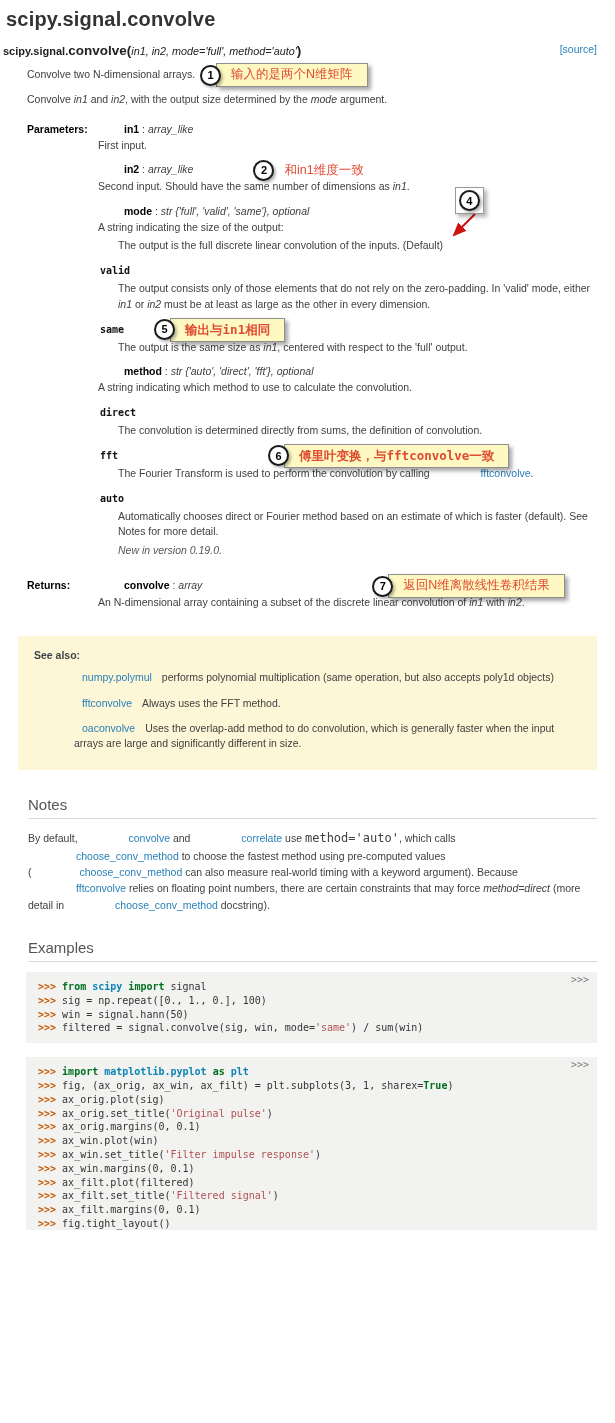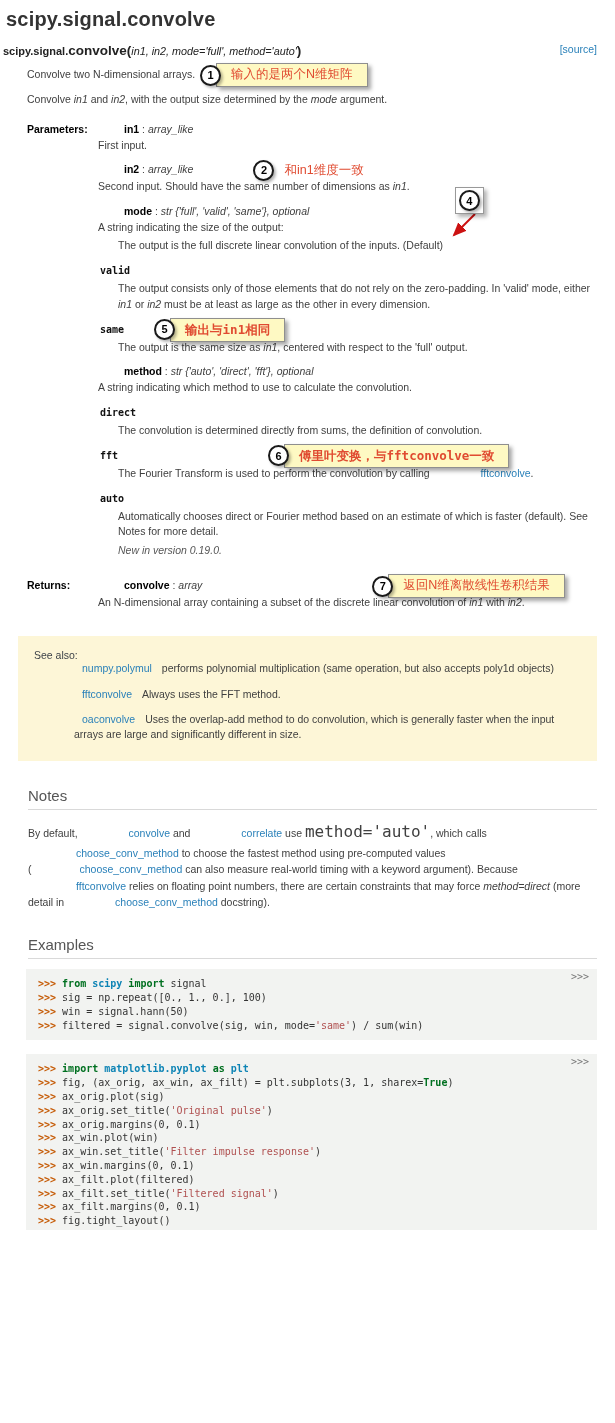--- a/index.html
+++ b/index.html
@@ -10,21 +10,21 @@
 
   .sig { margin:2px 18px 0 3px; font-size:11px; color:#222; }
   .sig .sig-prefix { font-weight:bold; color:#222; }
   .sig .sig-name { font-weight:bold; font-size:13.5px; color:#222; }
   .sig .sig-params { font-style:italic; font-size:10.8px; }
   .sig .source-link { float:right; color:#2980b9; font-size:10.5px; cursor:pointer; }
 
   .body-text { font-size:10.5px; line-height:1.5; margin:9px 18px 0 27px; }
   .i { font-style:italic; }
   .lnk { color:#2980b9; cursor:pointer;padding-left:48px; }
-  .mono { font-family:"DejaVu Sans Mono", monospace; font-size:16px;margin-top:16px; }
+  .mono { font-family:"DejaVu Sans Mono", monospace; font-size:12px;margin-top:16px; }
 
   .fieldlist { display:grid; grid-template-columns:53px 1fr; margin:15px 18px 0 27px; font-size:10.5px; }
   .field-label { font-weight:bold; color:#000; }
   .pentry-dt { margin-top:10px;padding-left:44px; }
   .pentry-dt:first-child { margin-top:0; }
   .pname { font-weight:bold; color:#000; }
   .ptype { font-style:italic; color:#404040; }
   .pentry-dd { margin:3px 0 4px 18px; line-height:1.5; }
   .opt-dt { margin:9px 0 0 2px; font-family:"DejaVu Sans Mono", monospace; font-size:10px; font-weight:bold; color:#111; }
   .opt-dd { margin:3px 0 4px 20px; line-height:1.5; }
@@ -39,21 +39,21 @@
   .ann-label.boxed { background:#fef9c3; border:1px solid #8f8f8f; box-shadow:3px 3px 4px rgba(0,0,0,0.35);
     padding:2px 14px 3px; margin-left:-5px; line-height:17px; }
   .ann-label:not(.boxed) { margin-left:10px; }
   .ann.sq { background:#fff; border:1px solid #999; box-shadow:3px 3px 4px rgba(0,0,0,0.3); padding:2px 3px; height:auto; }
   .default-wrap { position:relative; }
   .ann-floating { position:absolute; left:52px; top:-52px; margin:0; }
   .ann-arrow { position:absolute; left:42px; top:-27px; }
 
   
   .seealso { margin:22px 18px 0 18px; background:#fdf6d7; padding:13px 16px 9px; font-size:10.5px; }
-  .seealso .sa-label { font-weight:normal; color:#3e4349; }
+  .seealso .sa-label { font-weight:bold; color:#3e4349; margin-bottom:9px; }
   .seealso p { margin:0 0 10px 40px; text-indent:-40px; line-height:1.45; }
   .seealso .sa-desc { margin-left:10px; }
 
   .sect { margin:0 18px 0 28px; }
   .sect h2 { font-size:15px; color:#555; font-weight:normal; border-bottom:1px solid #d9d9d9; padding-bottom:5px; margin:26px 0 10px; }
   .sect p { font-size:10.5px; line-height:1.55; margin:8px 0; }
 
   .highlight { position:relative; background:#f2f3f1; margin:10px 0 14px -2px; padding:8px 10px 8px 12px; }
   .cl { font-family:"DejaVu Sans Mono", monospace; font-size:10px; line-height:1.38; white-space:pre; color:#333; }
   .gp { color:#c65d09; font-weight:bold; }

